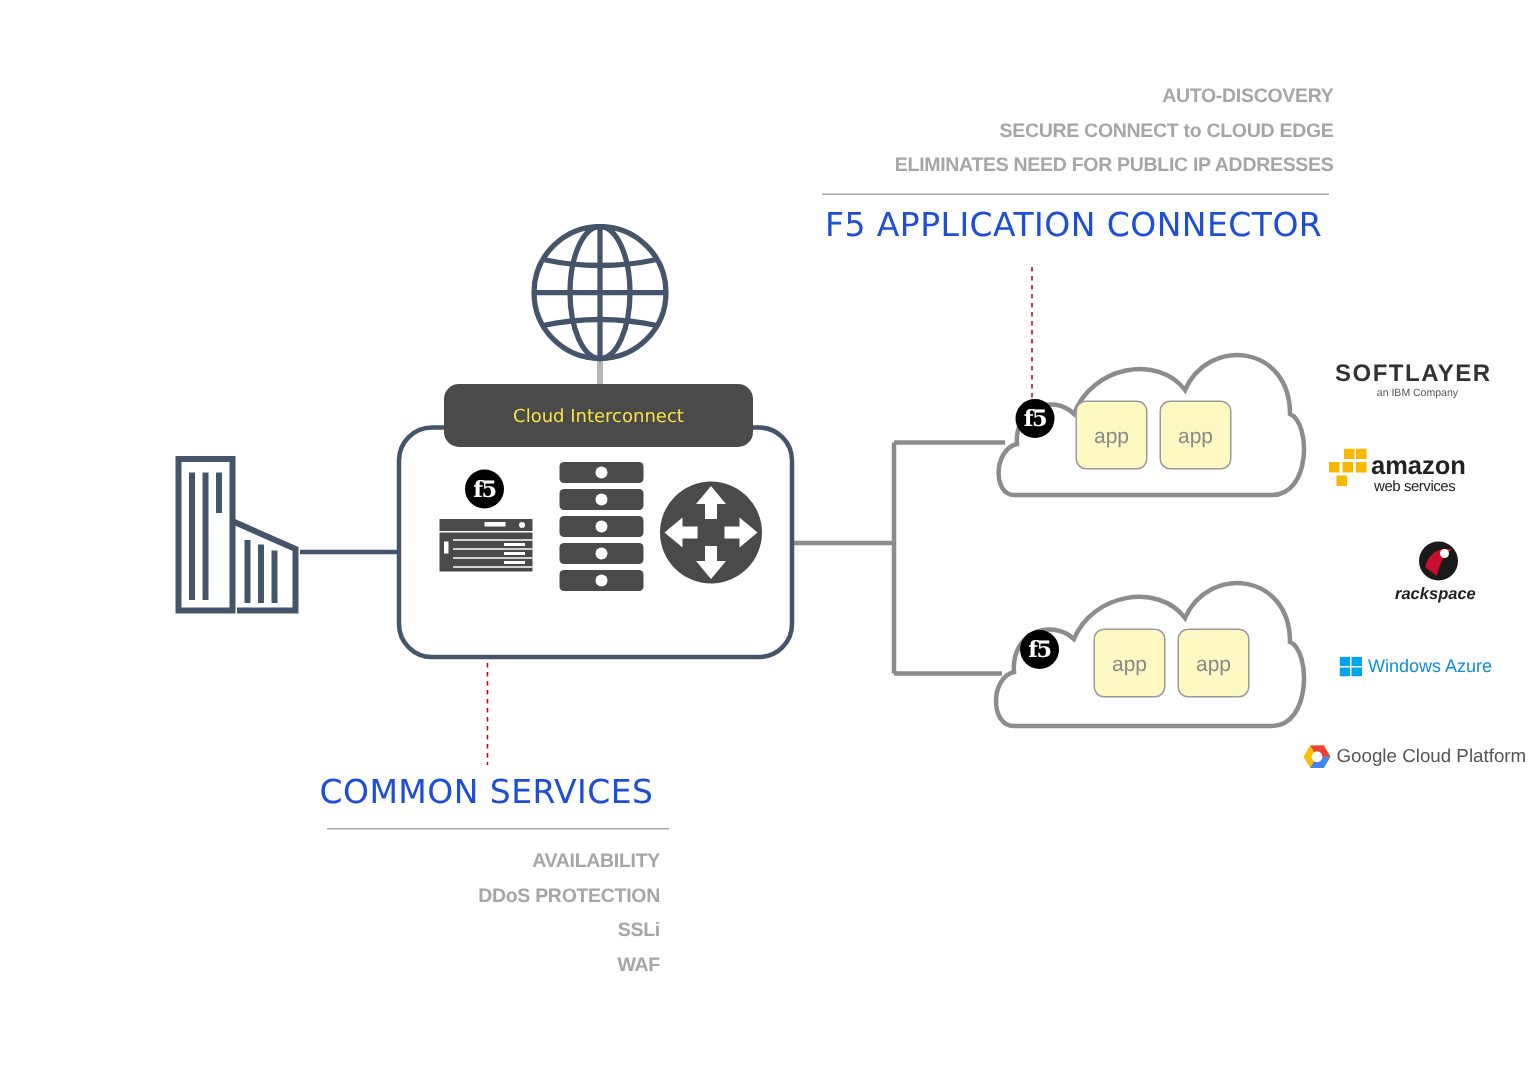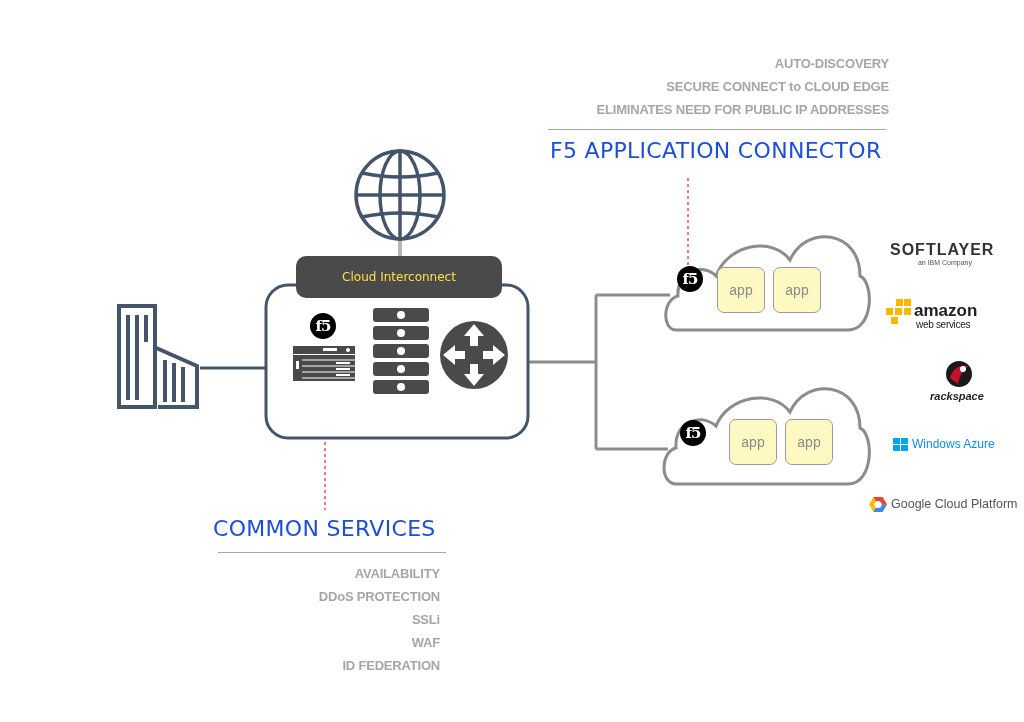--- a/index.html
+++ b/index.html
@@ -123,21 +123,20 @@
 <div class="abs app-box" style="left:729px; top:419px; width:46px; height:44px;">app</div>
 <div class="abs app-box" style="left:785px; top:419px; width:46px; height:44px;">app</div>
 
 <div class="abs red-title" style="left:213px; top:516px;">COMMON SERVICES</div>
 <div class="abs rule" style="left:218px; top:552px; width:228px;"></div>
 <div class="abs gray-caps" style="left:220px; top:562px; width:220px;">
   <div>AVAILABILITY</div>
   <div>DDoS PROTECTION</div>
   <div>SSLi</div>
   <div>WAF</div>
-  <div>ID FEDERATION</div>
 </div>
 
 <div class="abs" style="left:890px; top:241px; width:90px;">
   <div class="logo-text" style="font-weight:bold; font-size:16px; color:#333; letter-spacing:1px;">SOFTLAYER</div>
   <div class="logo-text" style="font-size:7px; color:#555; text-align:right; margin-right:8px;">an IBM Company</div>
 </div>
 
 <div class="abs" style="left:886px; top:297px; width:100px; height:36px;">
   <svg width="26" height="32" style="position:absolute; left:0; top:2px;">
     <g fill="#f7b800">

